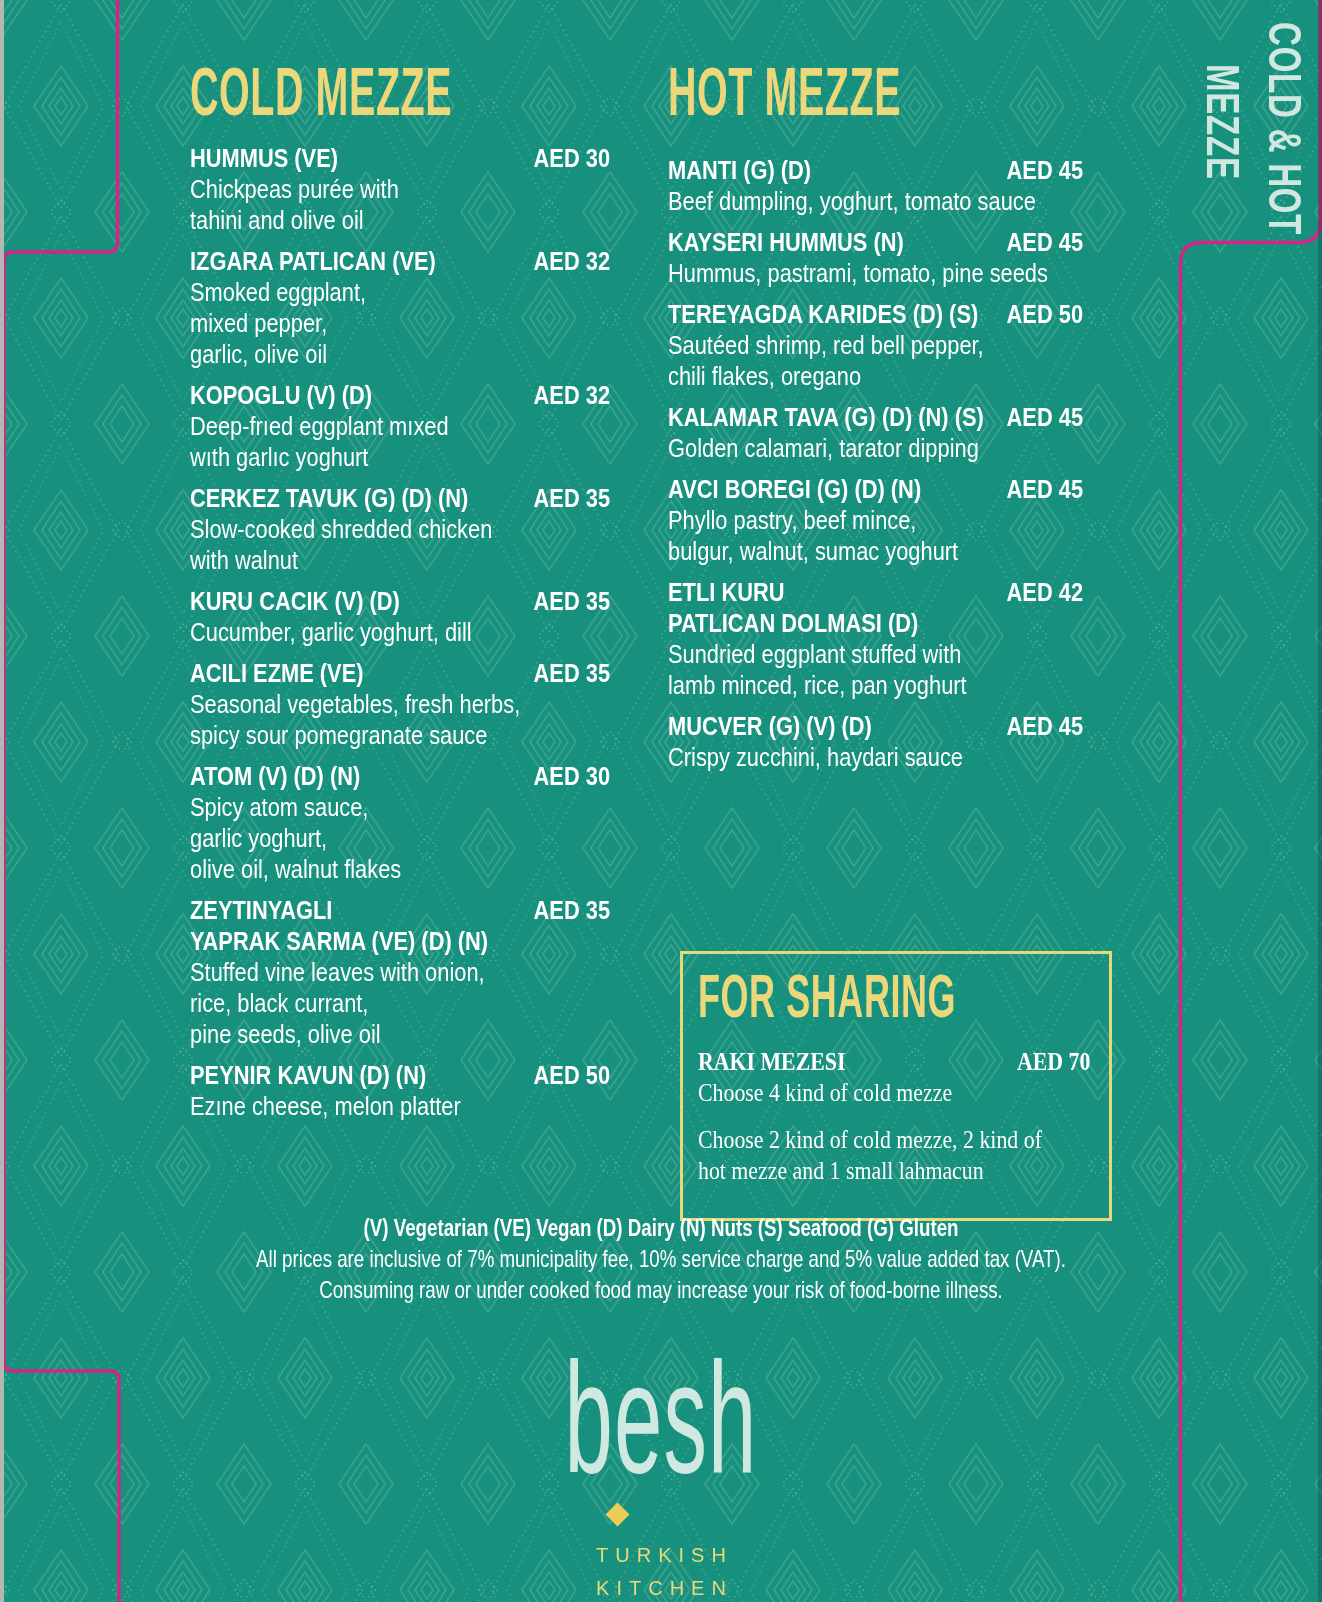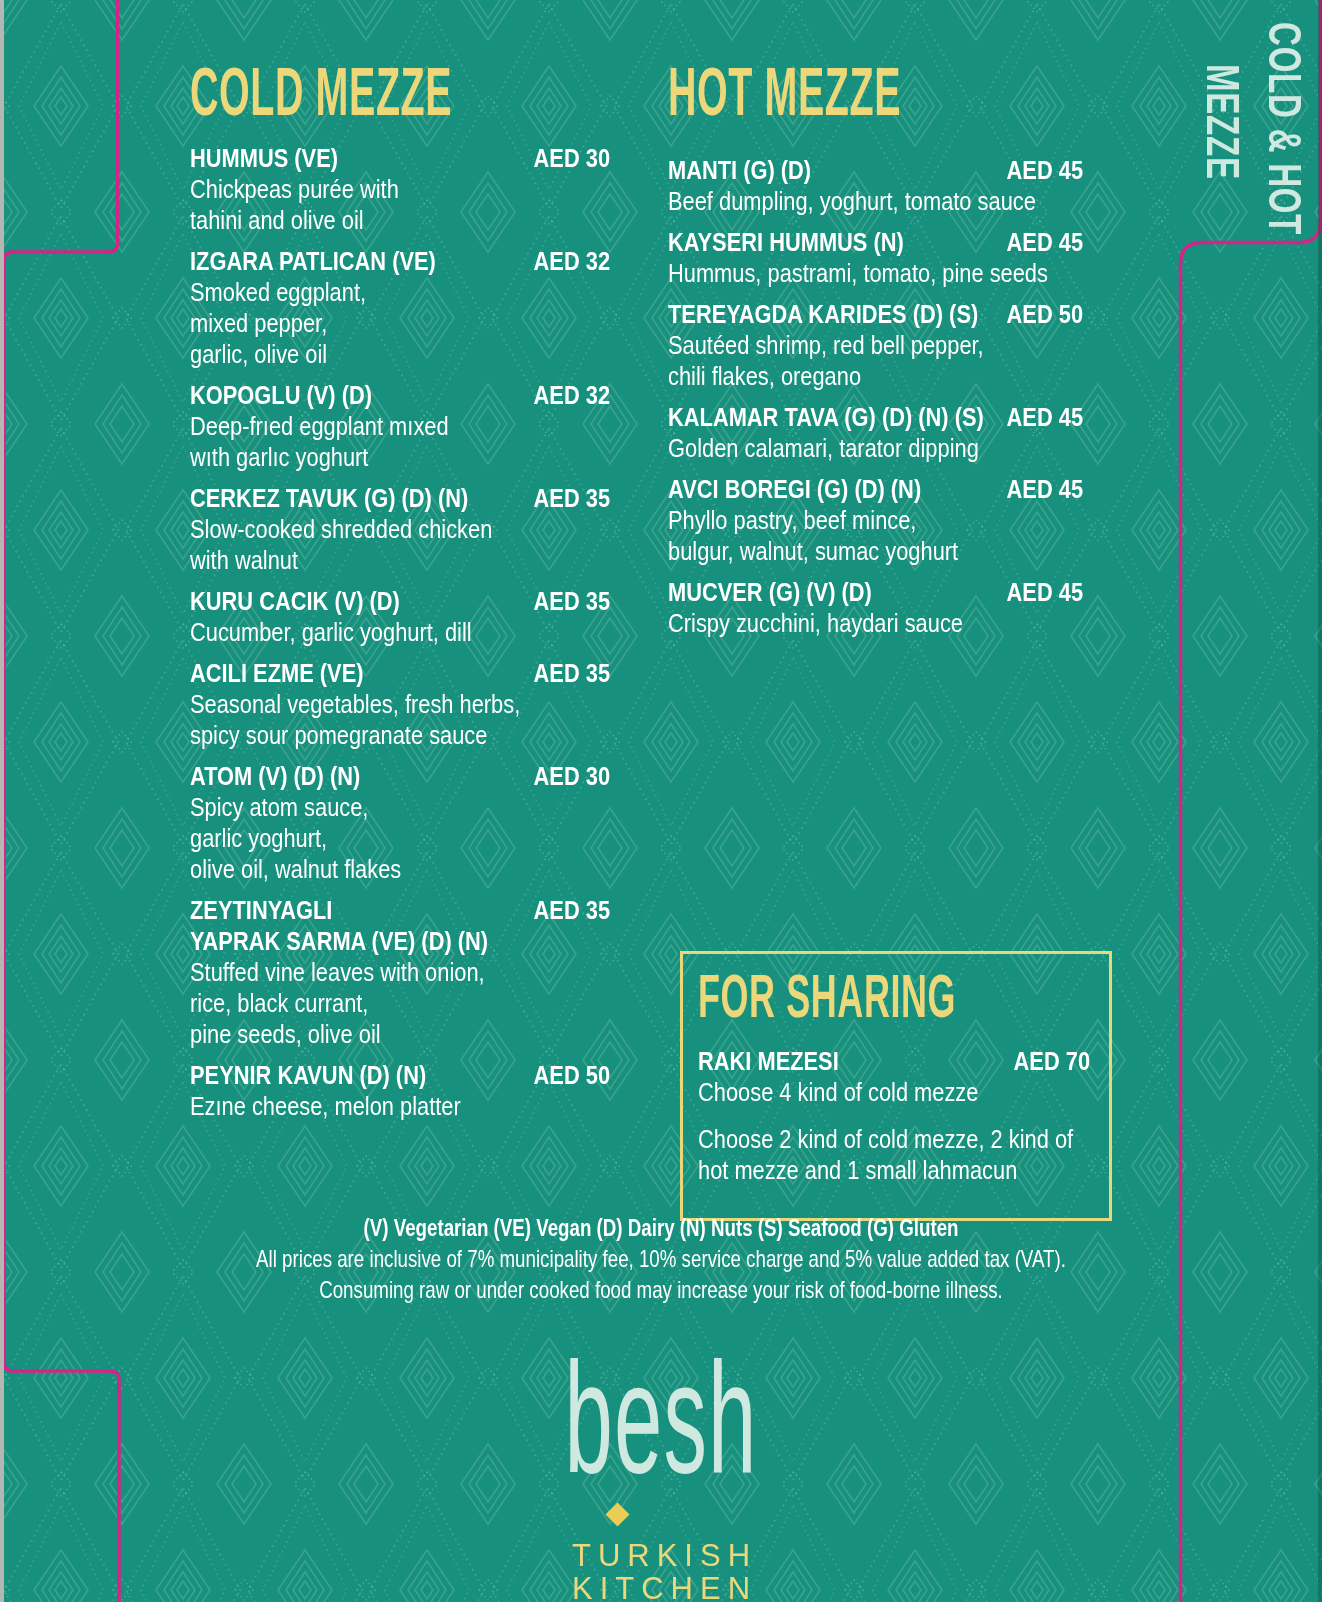--- a/index.html
+++ b/index.html
@@ -43,38 +43,38 @@
     position:absolute; left:680px; top:951px; width:432px; height:270px;
     border:3px solid var(--box-border,#e7d87a); box-sizing:border-box;
     padding:10px 19px 0 15px; z-index:3;
   }
   .share-heading {
     color: var(--heading-yellow, #ecd87b);
     font-weight:700; font-size:62px; line-height:64px; white-space:nowrap;
     transform:scaleX(0.58); transform-origin:0 0; letter-spacing:1px;
     margin-bottom:18px;
   }
-  .share-box .item { margin-bottom:16px; }
+  .share-box .item { margin-bottom:16px;font-family:Liberation Serif, serif; }
 
   .footer { position:absolute; left:81px; top:1212px; width:1160px;
     text-align:center; z-index:3; color:var(--text-white,#fff); }
   .footer-line { font-size:24px; line-height:31px; white-space:nowrap;
     transform:scaleX(0.78); transform-origin:50% 0; }
   .footer-line.bold { font-weight:700; }
 
   .logo { position:absolute; left:81px; top:1338px; width:1160px;
     text-align:center; z-index:3; }
   .logo-wordmark {
     color: var(--logo-mint,#cfe8e0); font-size:158px; line-height:158px;
     font-weight:400; letter-spacing:2px;
     transform:scaleX(0.55); transform-origin:50% 0; white-space:nowrap;
   }
   .logo-diamond { width:17px; height:17px; background:var(--diamond-yellow,#e9cd55);
     transform:rotate(45deg); margin:10px auto 16px; position:relative; left:-44px; }
-  .logo-tagline { color: var(--heading-yellow,#ecd87b); font-size:31px;
+  .logo-tagline { color: var(--heading-yellow,#ecd87b); font-size:20px;
     line-height:33px; letter-spacing:7px; text-indent:7px; font-weight:400; }
 
   .side-label {
     position:absolute; z-index:3; writing-mode:vertical-rl;
     color: var(--logo-mint,#d5eae2); font-weight:700; font-size:46px;
     line-height:50px; letter-spacing:1px; white-space:nowrap;
     transform:scaleY(0.72); transform-origin:50% 0;
   }
   .side-label.top { right:12px; top:22px; }
   .side-label.bottom { right:74px; top:64px; }
@@ -254,20 +254,29 @@
 
       <div class="item">
         <div class="item-head">
           <div class="item-name">AVCI BOREGI (G) (D) (N)</div>
           <div class="item-price">AED 45</div>
         </div>
         <div class="item-desc">Phyllo pastry, beef mince,
 bulgur, walnut, sumac yoghurt</div>
       </div>
 
+      <div class="item">
+        <div class="item-head">
+          <div class="item-name">ETLI KURU
+PATLICAN DOLMASI (D)</div>
+          <div class="item-price">AED 42</div>
+        </div>
+        <div class="item-desc">Sundried eggplant stuffed with
+lamb minced, rice, pan yoghurt</div>
+      </div>
 
 
       <div class="item">
         <div class="item-head">
           <div class="item-name">MUCVER (G) (V) (D)</div>
           <div class="item-price">AED 45</div>
         </div>
         <div class="item-desc">Crispy zucchini, haydari sauce</div>
       </div>
     </div>

